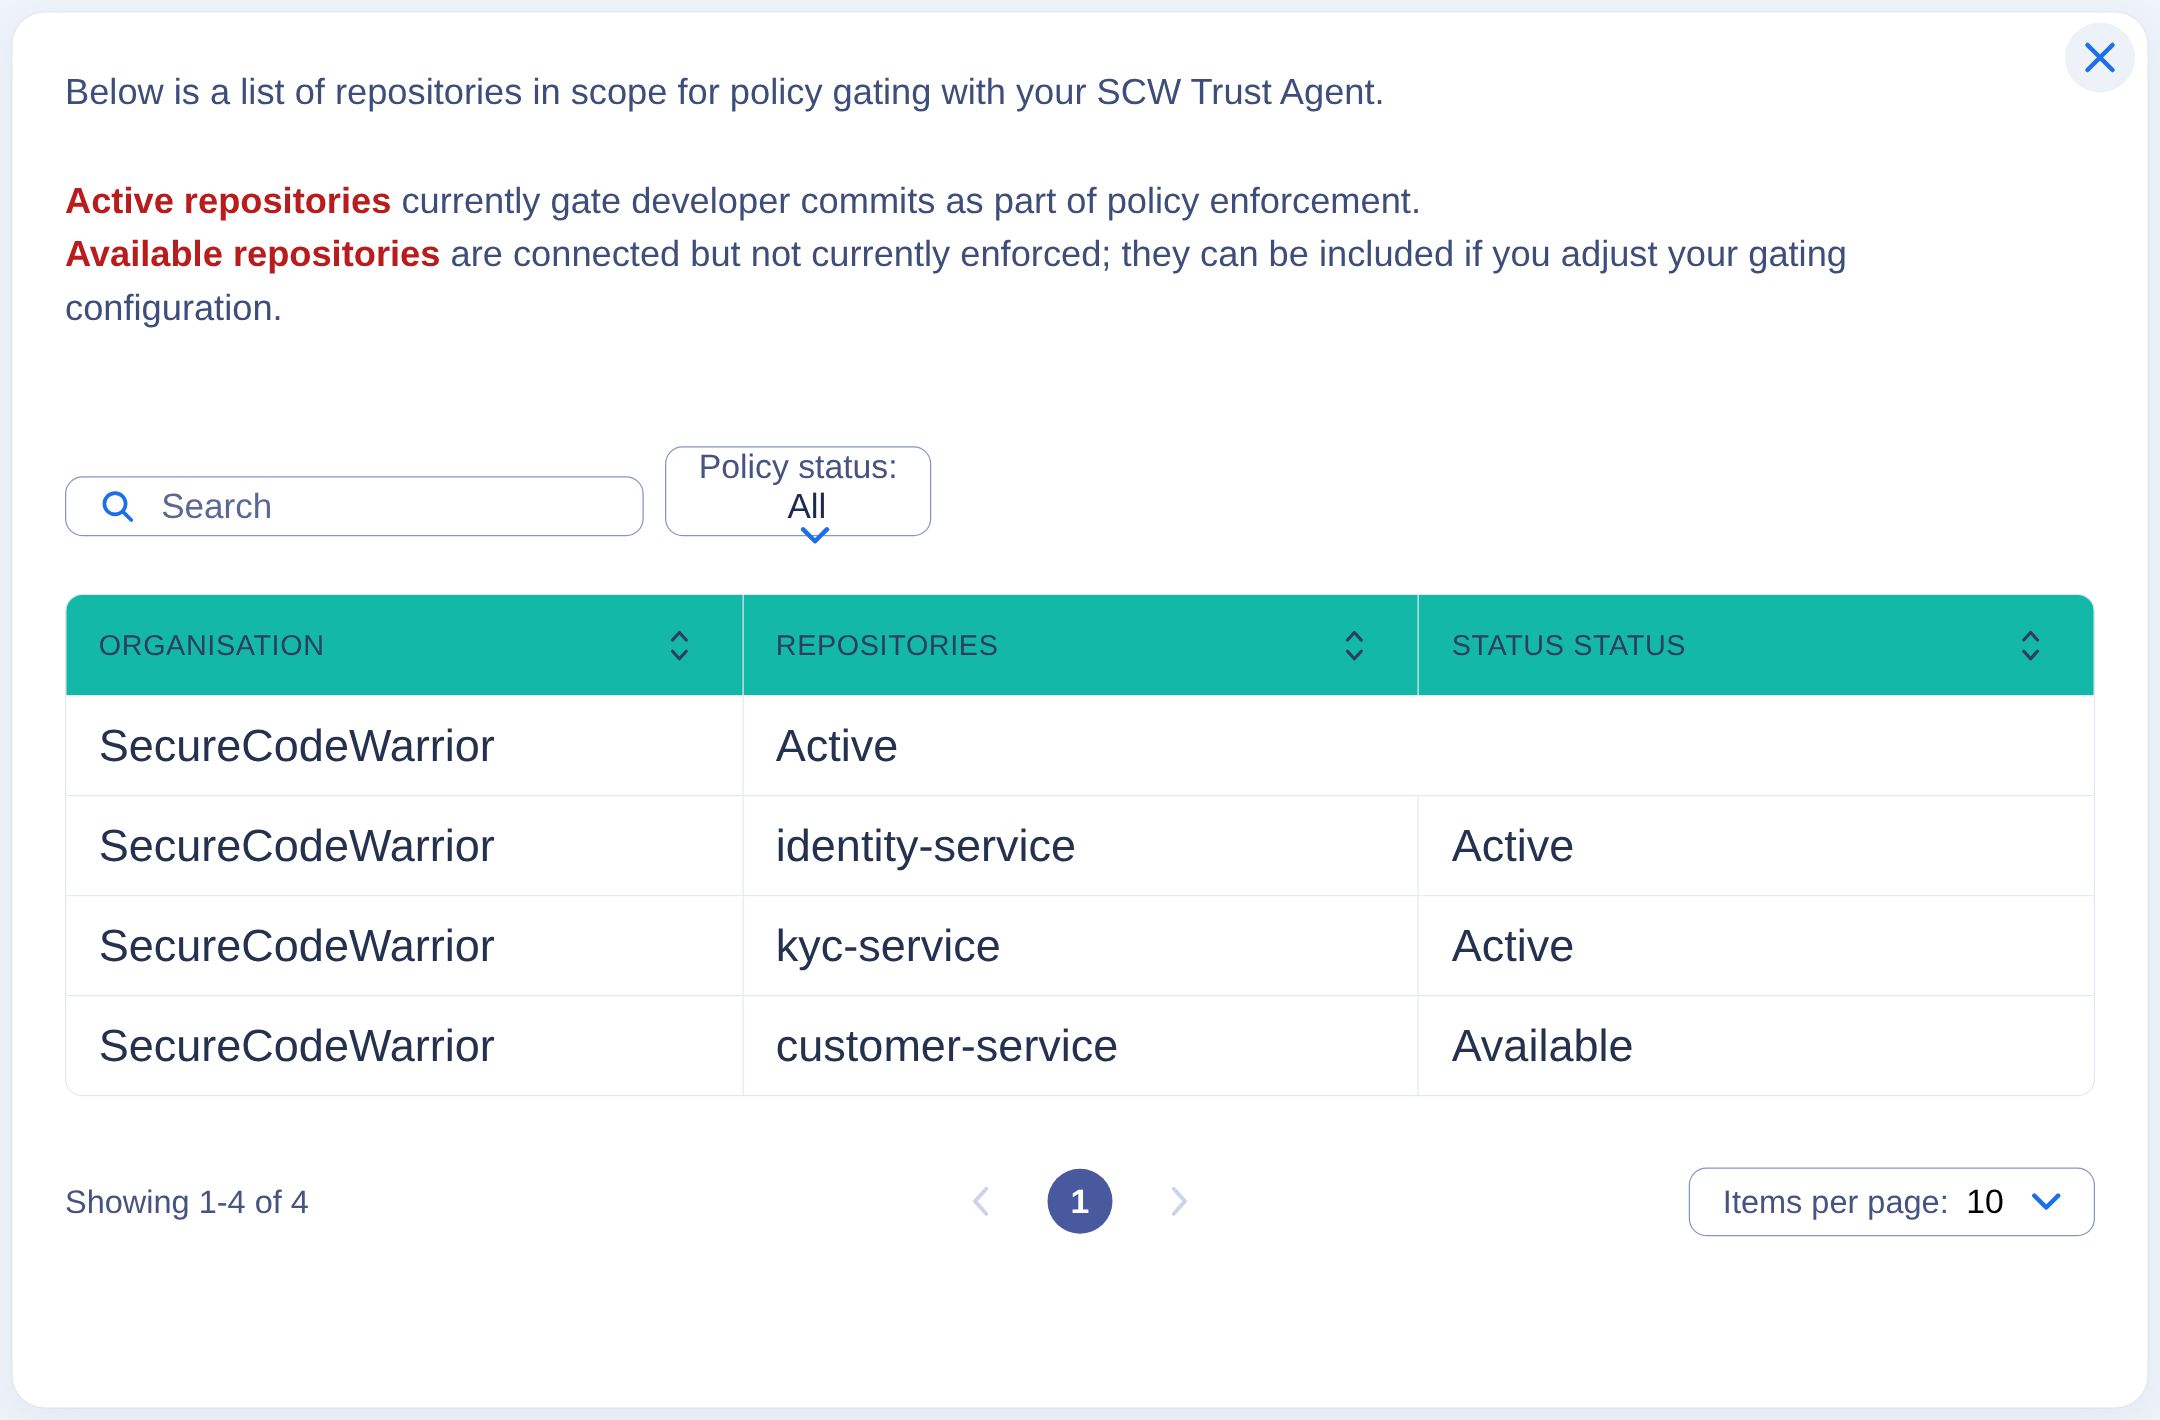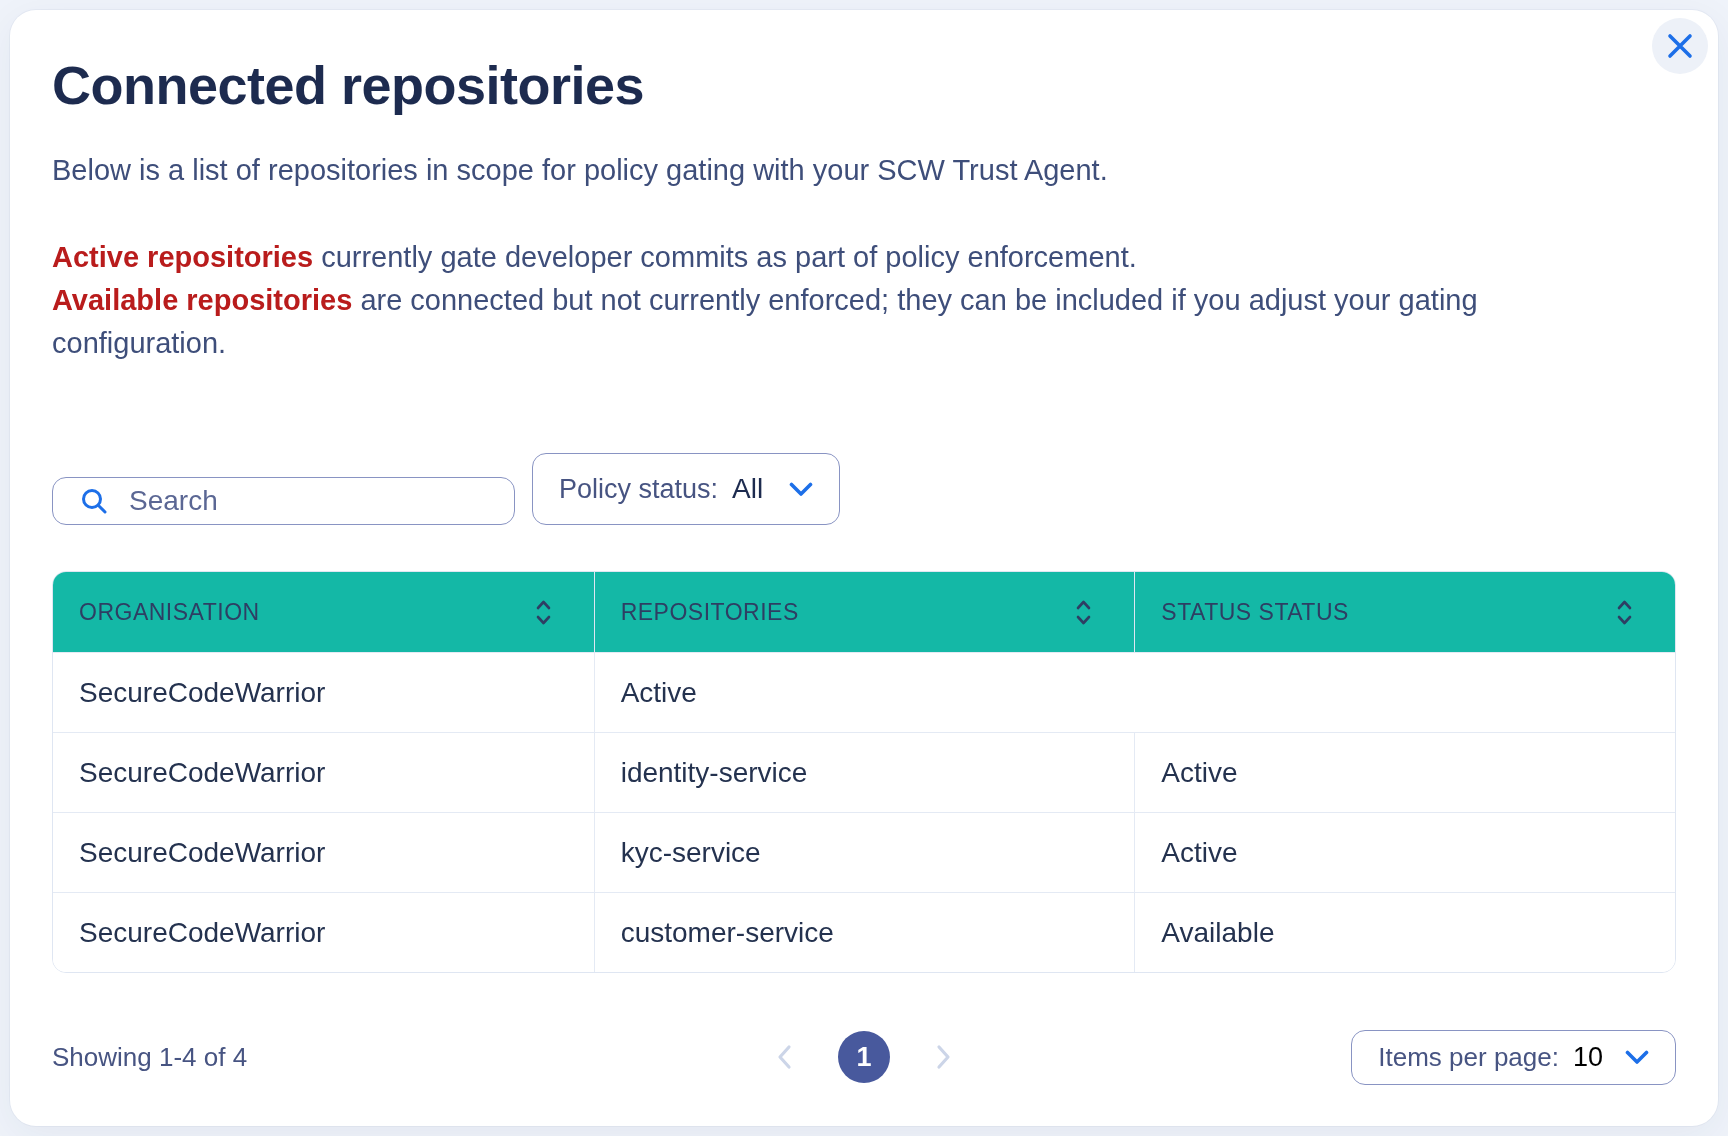--- a/index.html
+++ b/index.html
@@ -85,20 +85,21 @@
   .policy-filter {
     margin-left: 17px;
     border: 1.5px solid #8994c3;
     border-radius: 14px;
     background: #fff;
     display: flex;
     align-items: center;
     padding: 0 26px;
     font-family: inherit;
     cursor: pointer;
+    flex-direction: column;
   }
   .policy-filter .flabel { font-size: 27px; color: #475482; }
   .policy-filter .fvalue { font-size: 28px; color: #1d2b4f; margin-left: 14px; }
   .policy-filter svg { margin-left: 26px; }
 
   
   .table {
     margin-top: 46px;
     border: 1px solid #dfe6f2;
     border-radius: 14px;
@@ -125,21 +126,21 @@
     display: grid;
     grid-template-columns: 1fr 1fr 1fr;
     height: 80px;
     border-top: 1px solid #e4eaf4;
     background: #fff;
   }
   .td {
     display: flex;
     align-items: center;
     padding: 0 26px;
-    font-size: 28px;
+    font-size: 36px;
     color: #24324f;
   }
   .td + .td { border-left: 1px solid #e4eaf4; }
 
   
   .footer {
     margin-top: 48px;
     display: flex;
     align-items: center;
     height: 72px;
@@ -190,21 +191,20 @@
   <button class="close-btn">
     <span style="display:flex">
       <svg width="26" height="26" viewBox="0 0 26 26" fill="none">
         <path d="M3 3 L23 23 M23 3 L3 23" stroke="#1d6fe8" stroke-width="3.6" stroke-linecap="round"></path>
       </svg>
     </span>
   </button>
 
   <div class="content">
 
-    <h1 class="title">Connected repositories</h1>
 
     <p class="intro">Below is a list of repositories in scope for policy gating with your SCW Trust Agent.</p>
 
     <div class="desc">
       <div><b>Active repositories</b><span> currently gate developer commits as part of policy enforcement.</span></div>
       <div><b>Available repositories</b><span> are connected but not currently enforced; they can be included if you adjust your gating configuration.</span></div>
     </div>
 
     <div class="toolbar">
       <div class="search-box">

